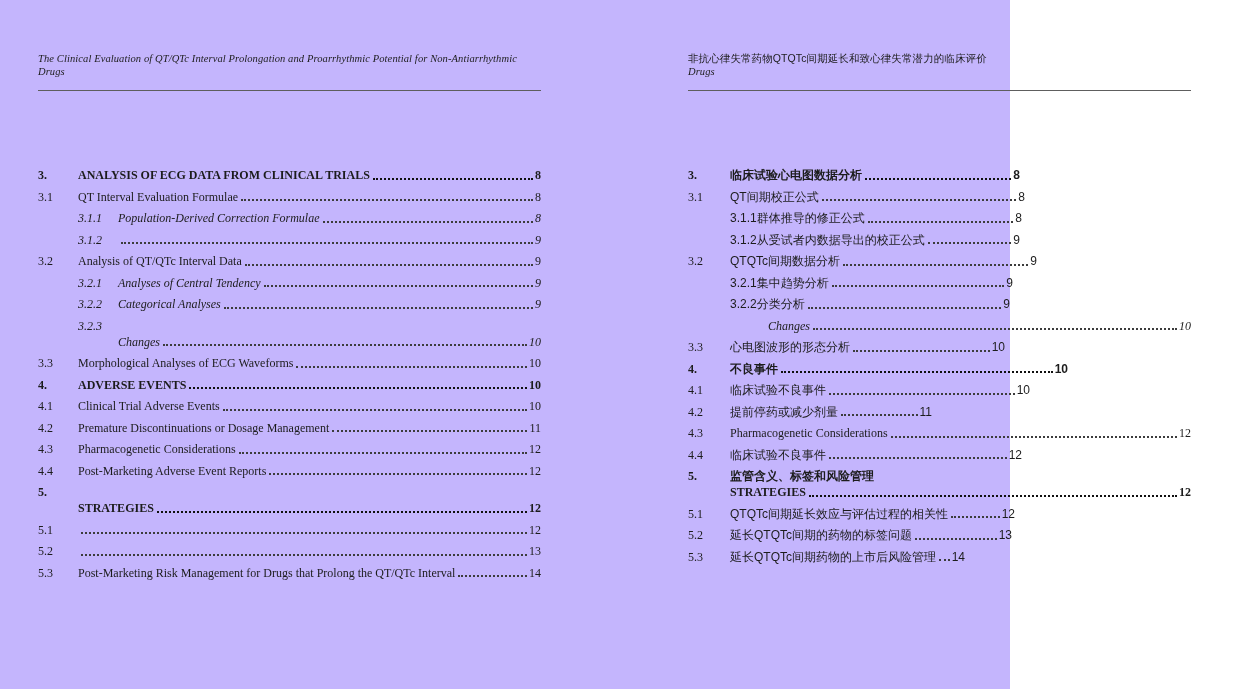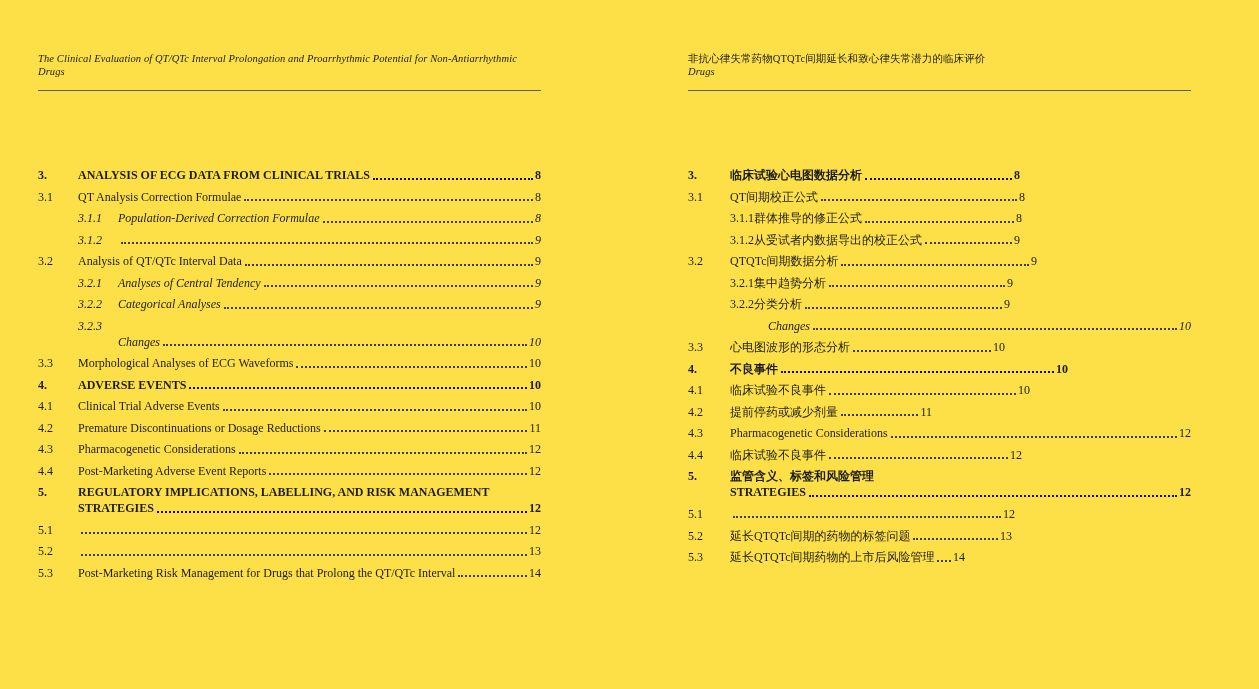--- a/index.html
+++ b/index.html
@@ -1,21 +1,21 @@
 <!DOCTYPE html>
 <html><head>
 <meta charset="utf-8">
 <style>
   html,body { margin:0; padding:0; }
   body {
     width:1259px; height:689px; background:#ffffff; overflow:hidden;
     font-family:"Liberation Serif", serif; color:#1c1c1c;
     -webkit-font-smoothing:antialiased;
   }
-  .canvas { position:relative; width:1259px; height:689px; background:#fde047; }
+  .canvas { position:relative; width:1010px; height:689px; background:#c4b5fd; }
 
   .page { position:absolute; top:0; width:503px; }
   .page-left  { left:38px; }
   .page-right { left:688px; }
 
   header { padding-top:52px; }
   .hline { font-size:10.5px; line-height:13px; letter-spacing:0.1px; }
   .rule  { border-top:1.5px solid #5e5e5e; margin-top:12px; }
 
   .toc { padding-top:76px; font-size:12px; }
@@ -36,21 +36,21 @@
     border-bottom:2px dotted #3c3c3c;
     align-self:flex-end; margin:0 2px 3.5px 3px;
   }
   .bold .leader { border-bottom-color:#101010; }
 
   .rc { display:flex; align-items:center; min-width:0; }
   .rc.full { flex:1 1 auto; }
 
   .bold { font-weight:700; }
   .it   { font-style:italic; }
-  .sans { font-family:Liberation Serif, serif; }
+  .sans { font-family:Liberation Sans, sans-serif; }
   .ser  { font-family:"Liberation Serif", serif; }
 </style>
 </head>
 <body>
 
 <div class="canvas">
 
   <section class="page page-left">
     <header>
       <div class="hline it">The Clinical Evaluation of QT/QTc Interval Prolongation and Proarrhythmic Potential for Non-Antiarrhythmic</div>
@@ -62,21 +62,21 @@
 
       <div class="row bold">
         <span class="gut">3.</span>
         <span class="txt">ANALYSIS OF ECG DATA FROM CLINICAL TRIALS</span>
         <span class="leader"></span>
         <span class="pg">8</span>
       </div>
 
       <div class="row">
         <span class="gut">3.1</span>
-        <span class="txt">QT Analysis Correction Formulae</span>
+        <span class="txt">QT Interval Evaluation Formulae</span>
         <span class="leader"></span>
         <span class="pg">8</span>
       </div>
 
       <div class="row it">
         <span class="gut"></span>
         <span class="gut2">3.1.1</span>
         <span class="txt">Population-Derived Correction Formulae</span>
         <span class="leader"></span>
         <span class="pg">8</span>
@@ -142,21 +142,21 @@
 
       <div class="row">
         <span class="gut">4.1</span>
         <span class="txt">Clinical Trial Adverse Events</span>
         <span class="leader"></span>
         <span class="pg">10</span>
       </div>
 
       <div class="row">
         <span class="gut">4.2</span>
-        <span class="txt">Premature Discontinuations or Dosage Reductions</span>
+        <span class="txt">Premature Discontinuations or Dosage Management</span>
         <span class="leader"></span>
         <span class="pg">11</span>
       </div>
 
       <div class="row">
         <span class="gut">4.3</span>
         <span class="txt">Pharmacogenetic Considerations</span>
         <span class="leader"></span>
         <span class="pg">12</span>
       </div>
@@ -164,21 +164,20 @@
       <div class="row">
         <span class="gut">4.4</span>
         <span class="txt">Post-Marketing Adverse Event Reports</span>
         <span class="leader"></span>
         <span class="pg">12</span>
       </div>
 
       <div class="row2 bold">
         <div class="line">
           <span class="gut">5.</span>
-          <span class="txt">REGULATORY IMPLICATIONS, LABELLING, AND RISK MANAGEMENT</span>
         </div>
         <div class="line">
           <span class="gut"></span>
           <span class="txt">STRATEGIES</span>
           <span class="leader"></span>
           <span class="pg">12</span>
         </div>
       </div>
 
       <div class="row">
@@ -352,20 +351,21 @@
             <span class="txt">STRATEGIES</span>
             <span class="leader"></span>
             <span class="pg">12</span>
           </span>
         </div>
       </div>
 
       <div class="row">
         <span class="gut ser">5.1</span>
         <span class="rc" style="width:285px">
+          <span class="txt sans">QTQTc间期延长效应与评估过程的相关性</span>
           <span class="leader"></span>
           <span class="pg sans">12</span>
         </span>
       </div>
 
       <div class="row">
         <span class="gut ser">5.2</span>
         <span class="rc" style="width:282px">
           <span class="txt sans">延长QTQTc间期的药物的标签问题</span>
           <span class="leader"></span>

